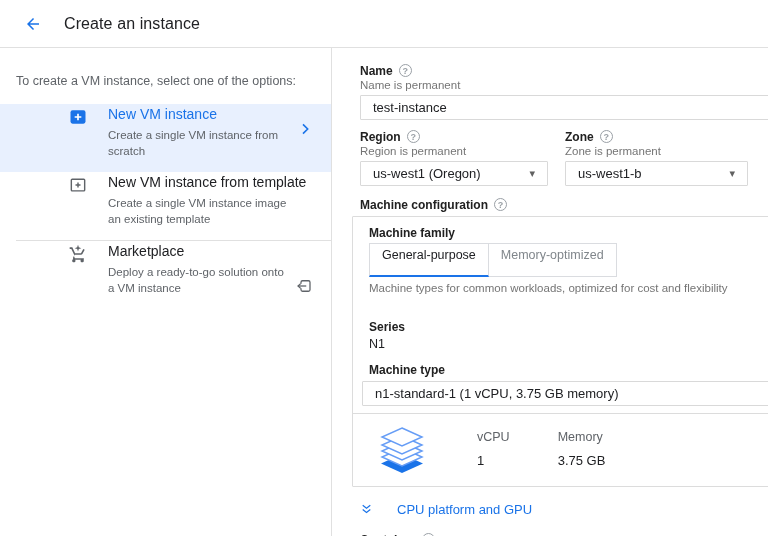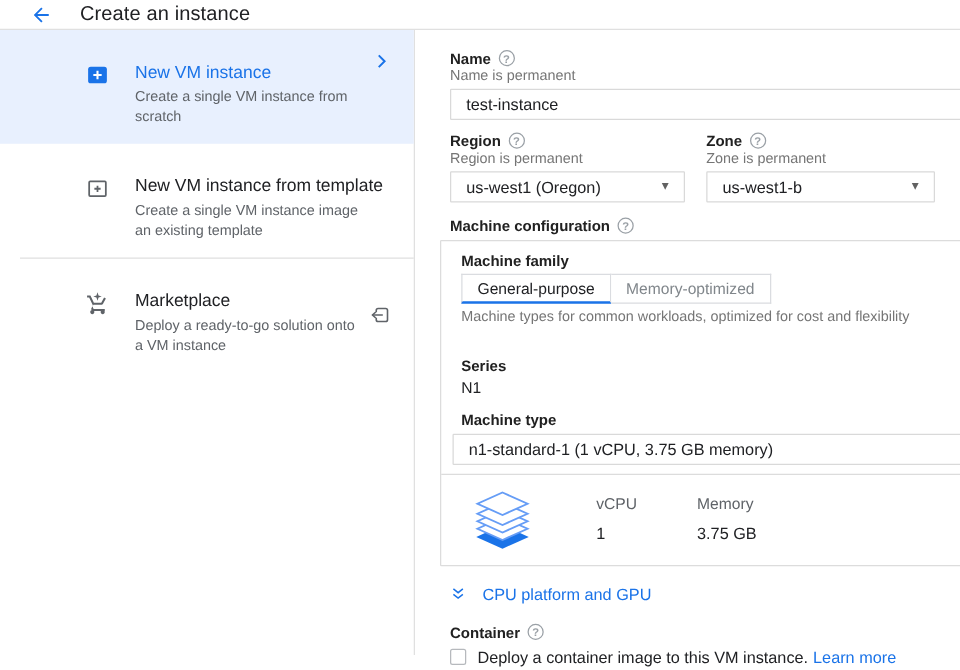--- a/index.html
+++ b/index.html
@@ -4,34 +4,34 @@
 <style>
   * { margin:0; padding:0; box-sizing:border-box; }
   html,body { width:768px; height:536px; }
   body {
     font-family:"Liberation Sans", sans-serif;
     background:#fff; color:#202124; overflow:hidden;
     font-size:12px;
   }
   
   .header {
-    height:24px; display:flex; align-items:center;
+    height:48px; display:flex; align-items:center;
     padding-left:24px; border-bottom:1px solid #e0e0e0; background:#fff;
   }
   .back-btn { width:18px; height:18px; cursor:pointer; flex:0 0 auto; }
   .header-title { margin-left:22px; font-size:16px; color:#202124; letter-spacing:.1px; }
 
   
   .content { display:flex; height:500px; }
   .sidebar { width:332px; flex:0 0 332px; border-right:1px solid #e0e0e0; background:#fff; }
   .main { flex:1; padding:16px 20px 0 28px; }
 
   
   .sidebar-intro { padding:26px 16px 16px 16px; font-size:12.5px; color:#5f6368; }
-  .side-item { position:relative; display:flex; padding:25px 0 13px 0; cursor:pointer; }
+  .side-item { position:relative; display:flex; padding:2px 0 13px 0; cursor:pointer; }
   .side-item.active { background:#e8f0fe; }
   .side-item .item-icon { width:20px; height:20px; margin-left:68px; flex:0 0 auto; margin-top:1px; }
   .side-item .item-text { margin-left:20px; max-width:200px; }
   .side-item .item-title { font-size:14px; color:#202124; }
   .side-item.active .item-title { color:#1a73e8; }
   .side-item .item-sub { font-size:11.5px; color:#5f6368; margin-top:6px; line-height:1.35; white-space:pre-line; }
   .side-item .chev { position:absolute; right:18px; top:17px; width:16px; height:16px; }
   .side-item .trail-icon { position:absolute; right:18px; top:36px; width:18px; height:18px; }
   .side-divider { border-top:1px solid #e0e0e0; margin-left:16px; }
 
@@ -55,52 +55,53 @@
   .col-region { width:188px; } .col-zone { width:183px; }
 
   
   .mc-label-row { margin-top:12px; }
   .mc-box { margin-top:5px; margin-left:-8px; width:462px; border:1px solid #dcdcdc; border-radius:1px; background:#fff; padding-top:9px; }
   .mc-inner { padding:0 16px; }
   .bold-sub { font-size:12px; font-weight:bold; color:#212121; }
   .tabs { display:flex; margin-top:3px; }
   .tab { border:1px solid #dadce0; padding:4px 12px 4px 12px; font-size:12.5px; color:#80868b; cursor:pointer; background:#fff; }
   .tab + .tab { border-left:0; }
-  .tab.active { color:#202124; border-bottom:2px solid #1a73e8; padding-bottom:3px; }
+  .tab.active { color:#202124; border-bottom:2px solid #1a73e8; padding-bottom:13px; }
   .mc-helper { font-size:11.5px; color:#757575; margin-top:5px; }
   .series-val { font-size:12.5px; color:#202124; margin-top:3px; }
   .mt-select { margin:4px 9px 0 9px; }
   .stat-row { margin-top:7px; border-top:1px solid #dcdcdc; display:flex; align-items:center; padding:10px 0 12px 22px; }
   .stack-ic { width:54px; height:50px; flex:0 0 auto; }
   .stat-col { margin-left:48px; }
   .stat-col .s-label { font-size:12.5px; color:#5f6368; }
   .stat-col .s-value { font-size:13px; color:#202124; margin-top:9px; }
 
   
-  .cpu-link { display:flex; align-items:center; gap:13px; margin-top:15px; color:#1a73e8; font-size:13px; cursor:pointer; width:fit-content;text-align:center; }
+  .cpu-link { display:flex; align-items:center; gap:24px; margin-top:15px; color:#1a73e8; font-size:13px; cursor:pointer; width:fit-content;text-align:center; }
   .cpu-link .dchev { width:13px; height:13px; }
   .container-block { margin-top:16px; }
   .cb-row { display:flex; align-items:center; margin-top:6px; }
   .checkbox { width:13px; height:13px; border:1.5px solid #b6b9bd; border-radius:2px; background:#fff; cursor:pointer; flex:0 0 auto; }
   .cb-text { margin-left:9px; font-size:13px; color:#202124; }
   .learn-link { color:#1a73e8; font-size:13px; margin-left:4px; cursor:pointer; }
 </style>
 </head>
 <body>
 
 <div class="header">
   <svg class="back-btn" viewBox="0 0 24 24">
     <path d="M20 11H7.83l5.59-5.59L12 4l-8 8 8 8 1.41-1.41L7.83 13H20v-2z" fill="#1a73e8"></path>
   </svg>
   <div class="header-title">Create an instance</div>
 </div>
 
 <div class="content">
 
   <div class="sidebar">
+    <div class="sidebar-intro">To create a VM instance, select one of the options:</div>
 
     <div class="side-item active">
       <svg class="item-icon" viewBox="0 0 24 24">
         <rect x="3" y="4" width="18" height="16" rx="2.5" fill="#1a73e8"></rect>
         <path d="M12 8v8M8 12h8" stroke="#fff" stroke-width="2"></path>
       </svg>
       <div class="item-text">
         <div class="item-title">New VM instance</div>
         <div class="item-sub">Create a single VM instance from scratch</div>
       </div>

